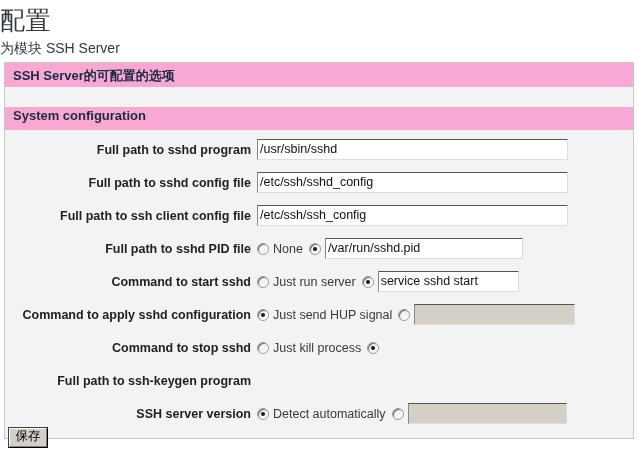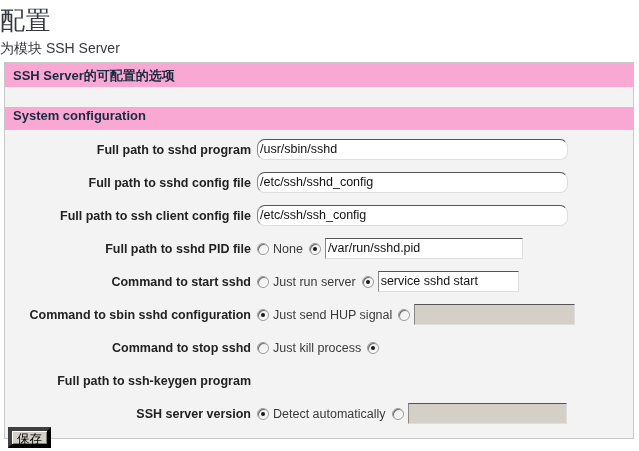--- a/index.html
+++ b/index.html
@@ -97,21 +97,21 @@
     line-height: 19px;
     padding: 0 2px 0 2px;
     overflow: hidden;
     white-space: nowrap;
   }
   .tinput.disabled {
     background: #d4cfc7;
     color: #d4cfc7;
   }
 
-  .w-long   { width: 311px; border-radius: 8px; }
+  .w-long   { width: 311px; }
   .w-pid    { width: 198px; }
   .w-start  { width: 141px; }
   .w-hup    { width: 161px; }
   .w-stop   { width: 159px; }
   .w-ver    { width: 159px; }
 
   
   .radio {
     width: 12px; height: 12px;
     flex: 0 0 12px;
@@ -138,21 +138,21 @@
   }
 
   
   .save-btn {
     position: absolute;
     left: 8px;
     top: 427px;
     min-width: 40px;
     height: 21px;
     background: #d4d0c8;
-    border: 4px solid #404040;
+    border: 1px solid #404040;
     border-right-color: #000000;
     border-bottom-color: #000000;
     box-shadow: inset 1px 1px 0 #ffffff, inset -1px -1px 0 #808080;
     font-family: "Liberation Sans", "DejaVu Sans", sans-serif;
     font-size: 12.5px;
     color: #000000;
     line-height: 17px;
     text-align: center;
     padding: 0 5px;
     cursor: pointer;
@@ -210,21 +210,21 @@
         <div class="flabel">Command to start sshd</div>
         <div class="fctl">
           <span class="radio"></span>
           <span class="rlabel">Just run server</span>
           <span class="radio on"></span>
           <div class="tinput w-start">service sshd start</div>
         </div>
       </div>
 
       <div class="frow">
-        <div class="flabel">Command to sbin sshd configuration</div>
+        <div class="flabel">Command to apply sshd configuration</div>
         <div class="fctl">
           <span class="radio on"></span>
           <span class="rlabel">Just send HUP signal</span>
           <span class="radio"></span>
           <div class="tinput w-hup disabled"></div>
         </div>
       </div>
 
       <div class="frow">
         <div class="flabel">Command to stop sshd</div>

